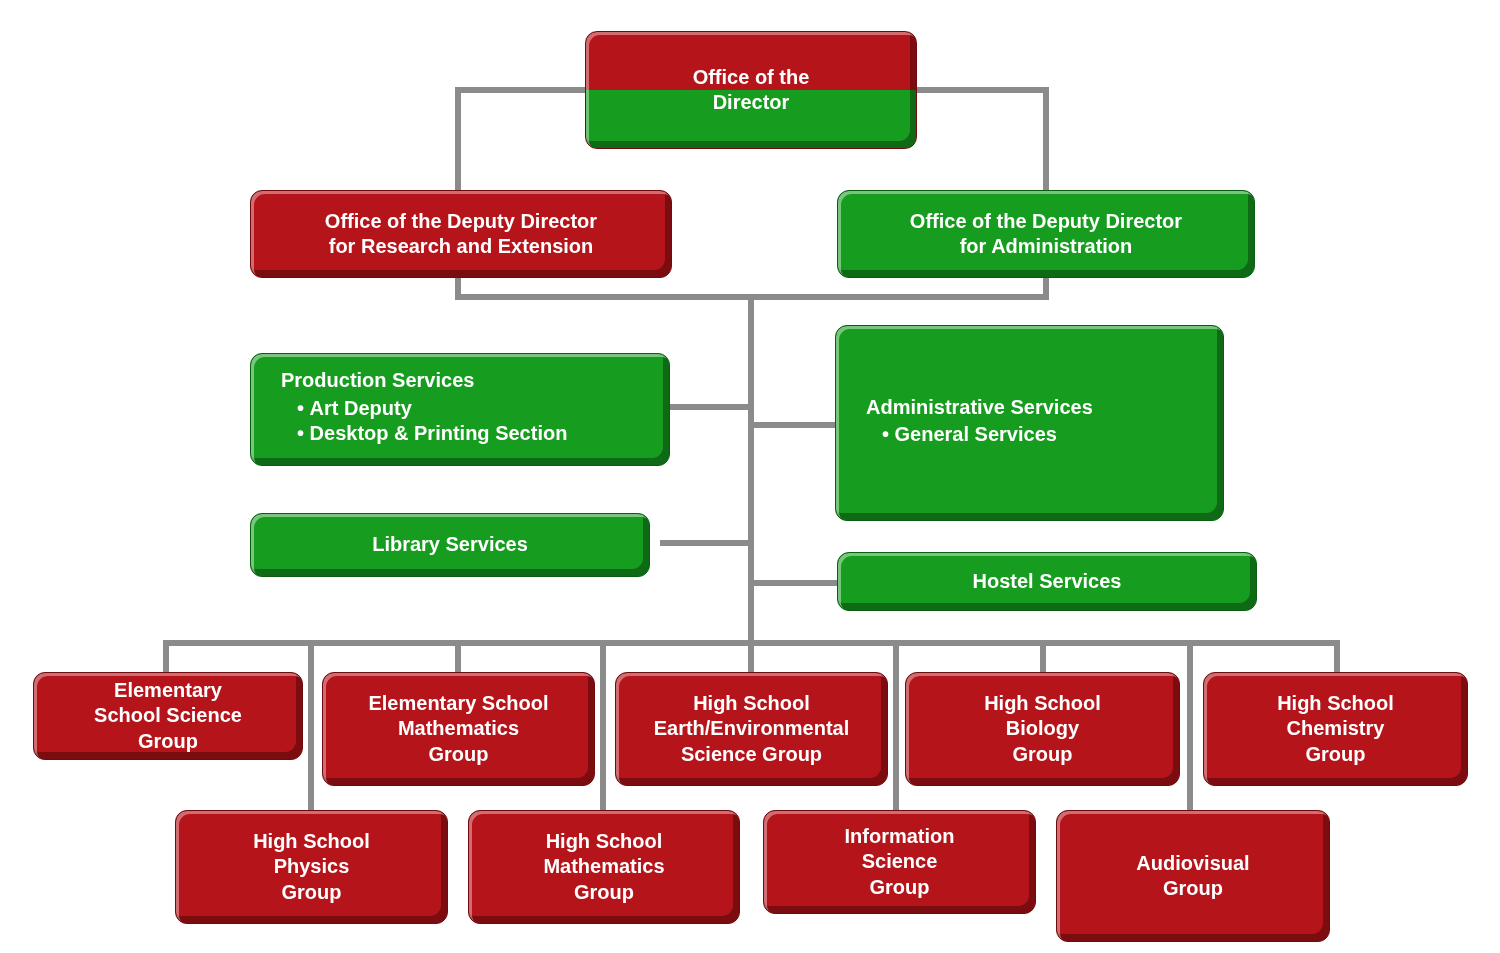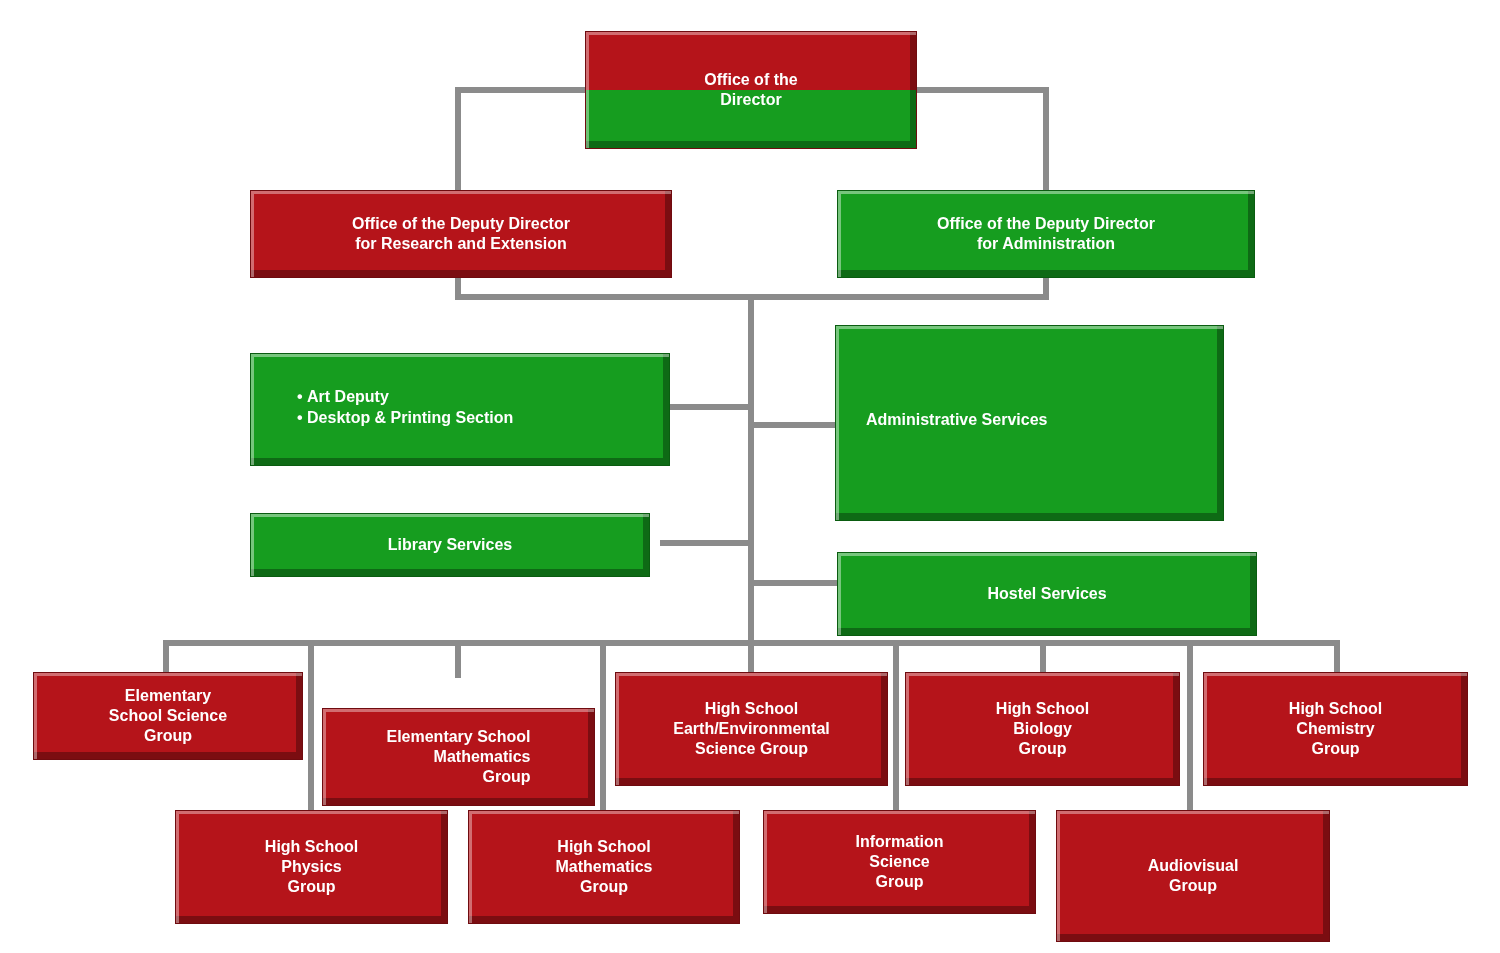--- a/index.html
+++ b/index.html
@@ -19,26 +19,27 @@
     z-index: 1;
   }
 
   
   .node {
     position: absolute;
     z-index: 2;
     box-sizing: border-box;
     color: #ffffff;
     font-weight: bold;
-    font-size: 16px;
+    font-size: 20px;
     line-height: 1.27;
     display: flex;
     align-items: center;
     justify-content: center;
     text-align: center;
+    border-radius: 12px;
   }
   .node .label { white-space: pre-line; }
 
   .red {
     background: #b5141a;
     border: 1px solid #6f0b0f;
     box-shadow: inset 3px 3px 0 rgba(255,255,255,0.38),
                 inset -6px -7px 0 rgba(0,0,0,0.32);
   }
   .green {
@@ -62,24 +63,24 @@
   .list-node li { padding-left: 46px; text-indent: -26px; }
   .list-node li::before { content: "\2022\00a0"; }
 
   
   #n-director        { left: 585px;  top: 31px;  width: 332px; height: 118px; }
   #n-deputy-research { left: 250px;  top: 190px; width: 422px; height: 88px;  }
   #n-deputy-admin    { left: 837px;  top: 190px; width: 418px; height: 88px;  }
   #n-production      { left: 250px;  top: 353px; width: 420px; height: 113px; }
   #n-admin-services  { left: 835px;  top: 325px; width: 389px; height: 196px; }
   #n-library         { left: 250px;  top: 513px; width: 400px; height: 64px;  }
-  #n-hostel          { left: 837px;  top: 552px; width: 420px; height: 84px;  }
+  #n-hostel          { left: 837px;  top: 552px; width: 420px; height: 59px;  }
 
   #n-elem-science    { left: 33px;   top: 672px; width: 270px; height: 88px; align-items: center; }
-  #n-elem-math       { left: 322px;  top: 708px; width: 273px; height: 98px; text-align: right; }
+  #n-elem-math       { left: 322px;  top: 672px; width: 273px; height: 114px; }
   #n-hs-earth        { left: 615px;  top: 672px; width: 273px; height: 114px; }
   #n-hs-biology      { left: 905px;  top: 672px; width: 275px; height: 114px; }
   #n-hs-chemistry    { left: 1203px; top: 672px; width: 265px; height: 114px; }
 
   #n-hs-physics      { left: 175px;  top: 810px; width: 273px; height: 114px; }
   #n-hs-math         { left: 468px;  top: 810px; width: 272px; height: 114px; }
   #n-info-science    { left: 763px;  top: 810px; width: 273px; height: 104px; }
   #n-audiovisual     { left: 1056px; top: 810px; width: 274px; height: 132px; }
 </style>
 </head>
@@ -116,31 +117,33 @@
     <div class="label">Office of the Deputy Director
 for Research and Extension</div>
   </div>
   <div class="node green" id="n-deputy-admin">
     <div class="label">Office of the Deputy Director
 for Administration</div>
   </div>
 
   <div class="node green list-node" id="n-production">
     <div class="list-wrap">
+      <div class="list-title">Production Services</div>
       <ul>
         <li>Art Deputy</li>
         <li>Desktop &amp; Printing Section</li>
       </ul>
     </div>
   </div>
 
   <div class="node green list-node" id="n-admin-services">
     <div class="list-wrap">
       <div class="list-title">Administrative Services</div>
       <ul>
+        <li>General Services</li>
       </ul>
     </div>
   </div>
 
   <div class="node green" id="n-library">
     <div class="label">Library Services</div>
   </div>
   <div class="node green" id="n-hostel">
     <div class="label">Hostel Services</div>
   </div>

